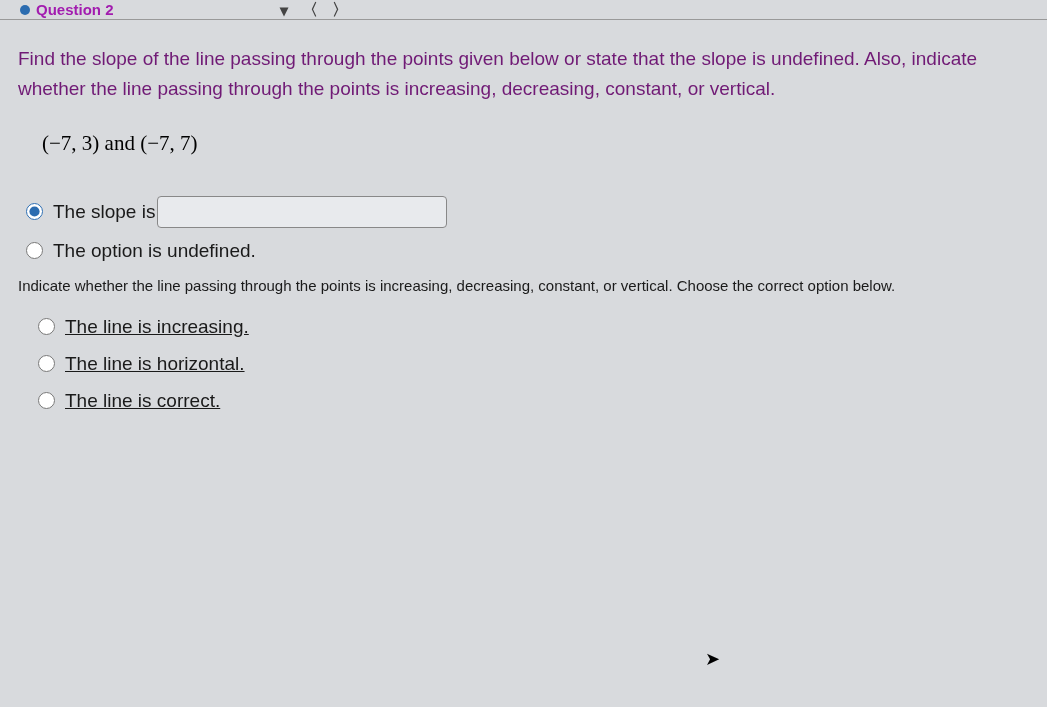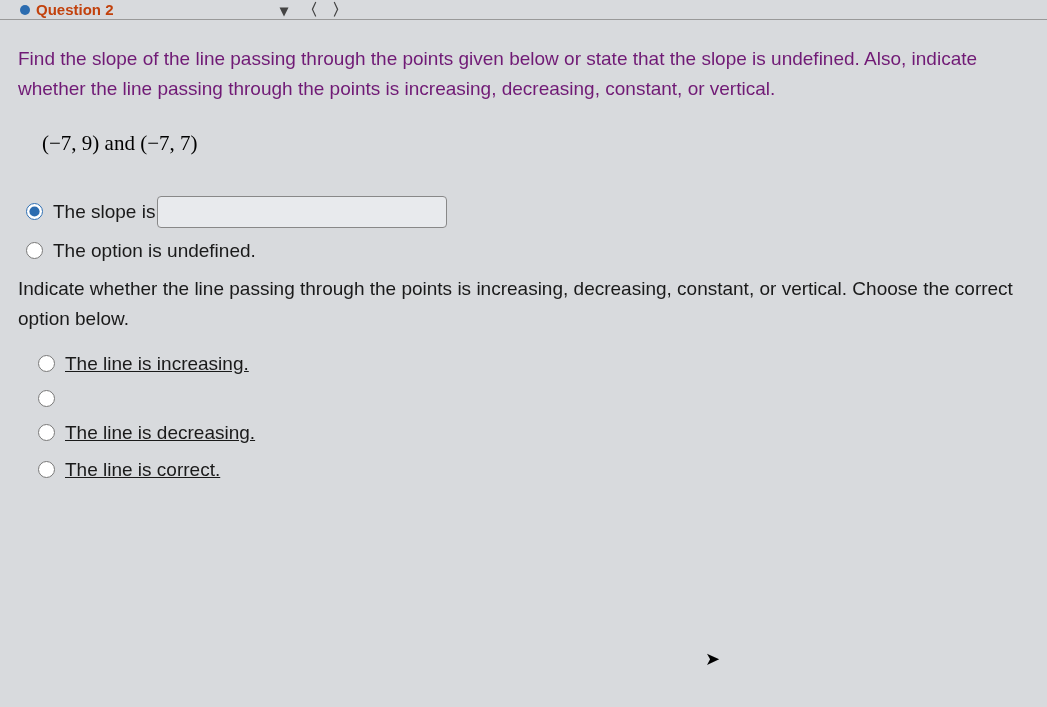--- a/index.html
+++ b/index.html
@@ -30,21 +30,21 @@
     }
     .status-dot {
       width: 10px;
       height: 10px;
       border-radius: 50%;
       background: #2b6cb0;
     }
     .question-label {
       font-size: 15px;
       font-weight: 600;
-      color: #c2410c;
+      color: #a21caf;
       text-align: right;
     }
     .nav-arrows {
       position: absolute;
       left: 280px;
       top: 0;
       display: flex;
       gap: 14px;
       align-items: center;
     }
@@ -92,21 +92,21 @@
       height: 32px;
       border: 1px solid #888;
       border-radius: 4px;
       padding: 4px 8px;
       font-size: 17px;
       margin-left: 2px;
       background: #e8eaed;
       outline: none;
     }
     .sub-question {
-      font-size: 19px;
+      font-size: 15px;
       color: #1a1a1a;
       line-height: 1.6;
       margin-top: 8px;
       margin-bottom: 18px;
     }
     .options-group {
       margin-left: 20px;
     }
     .options-group .radio-row {
       margin-bottom: 15px;
@@ -131,21 +131,21 @@
   <div class="nav-arrows">
     <span class="dropdown-arrow">▾</span>
     <span class="arrow-left">〈</span>
     <span class="arrow-right">〉</span>
   </div>
 </div>
 
 <div class="content">
   <div class="question-text">Find the slope of the line passing through the points given below or state that the slope is undefined. Also, indicate whether the line passing through the points is increasing, decreasing, constant, or vertical.</div>
 
-  <div class="points-display">(−7, 9)   and   (−7, 7)</div>
+  <div class="points-display">(−7, 3)   and   (−7, 7)</div>
 
   <div class="answer-group">
     <div class="radio-row">
       <input type="radio" name="slope" class="radio-input" checked="" style="">
       <span>The slope is</span>
       <input type="text" class="text-input" value="" style="">
     </div>
     <div class="radio-row">
       <input type="radio" name="slope" class="radio-input" style="">
       <span>The option is undefined.</span>
@@ -154,24 +154,21 @@
 
   <div class="sub-question">Indicate whether the line passing through the points is increasing, decreasing, constant, or vertical. Choose the correct option below.</div>
 
   <div class="options-group">
     <div class="radio-row">
       <input type="radio" name="linetype" class="radio-input" style="">
       <span>The line is increasing.</span>
     </div>
     <div class="radio-row">
       <input type="radio" name="linetype" class="radio-input" style="">
-    </div>
-    <div class="radio-row">
-      <input type="radio" name="linetype" class="radio-input" style="">
-      <span>The line is decreasing.</span>
+      <span>The line is horizontal.</span>
     </div>
     <div class="radio-row">
       <input type="radio" name="linetype" class="radio-input" style="">
       <span>The line is correct.</span>
     </div>
   </div>
 </div>
 
 <span class="cursor-icon">➤</span>
 

